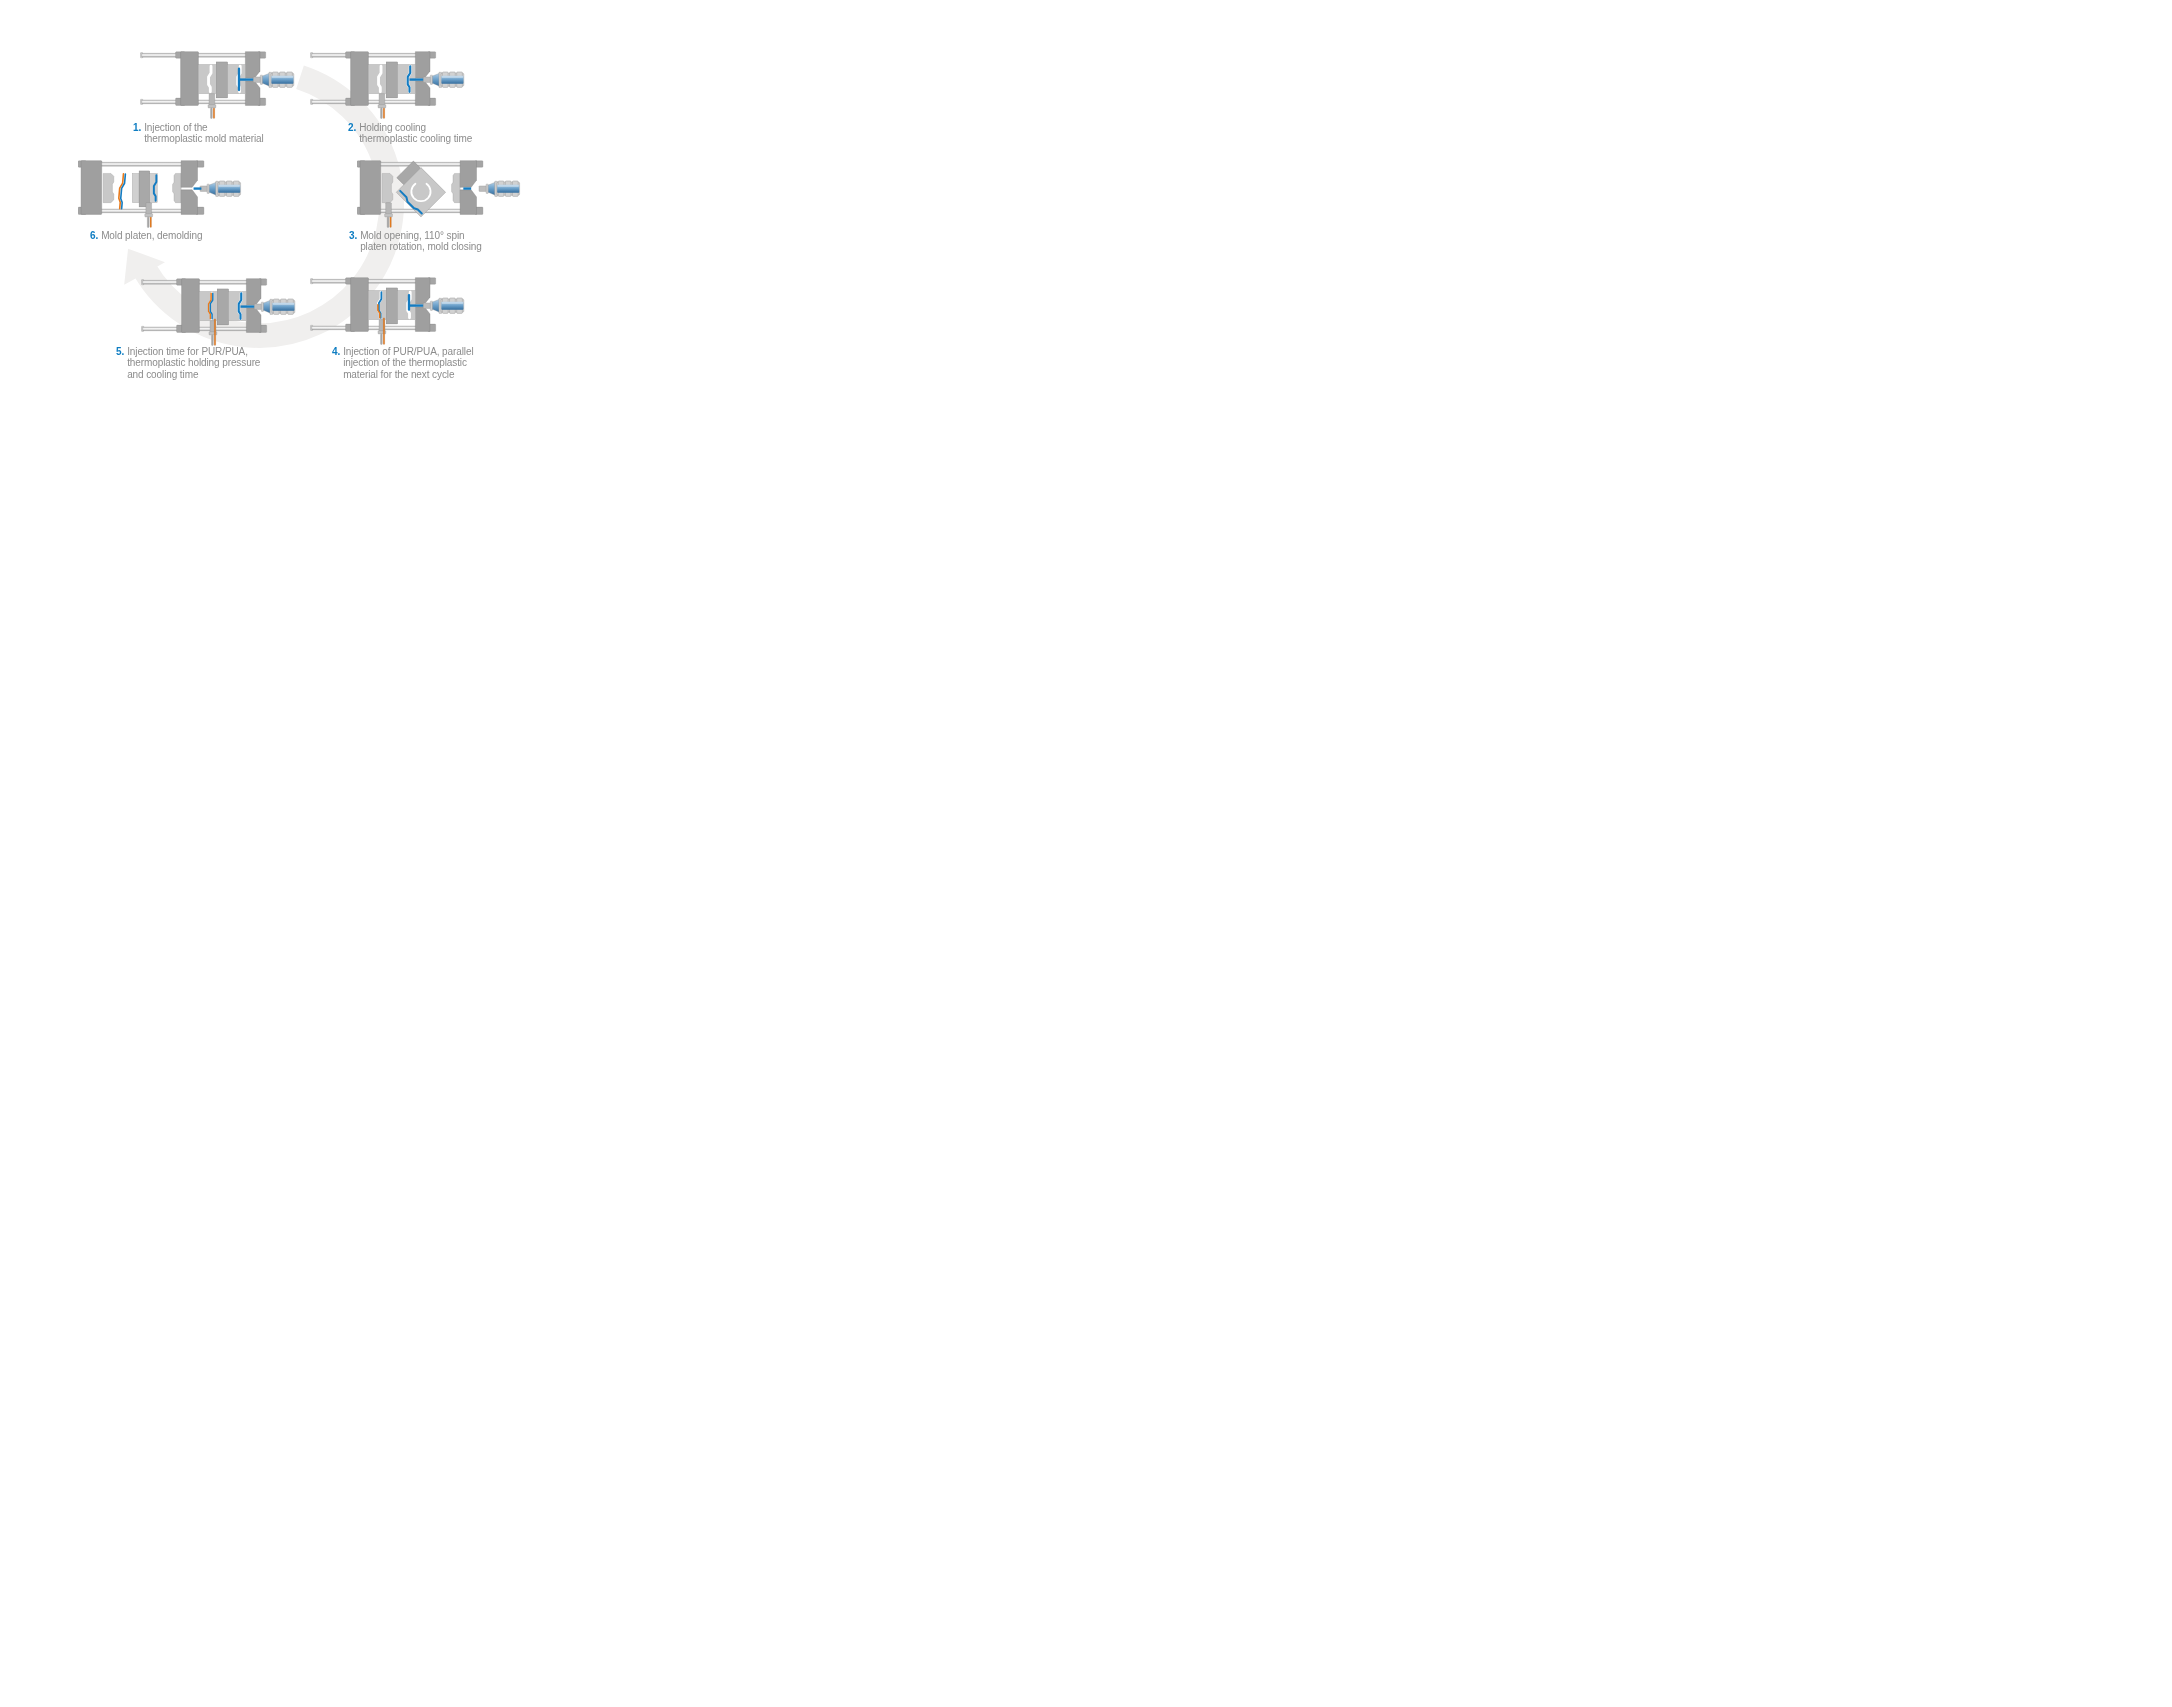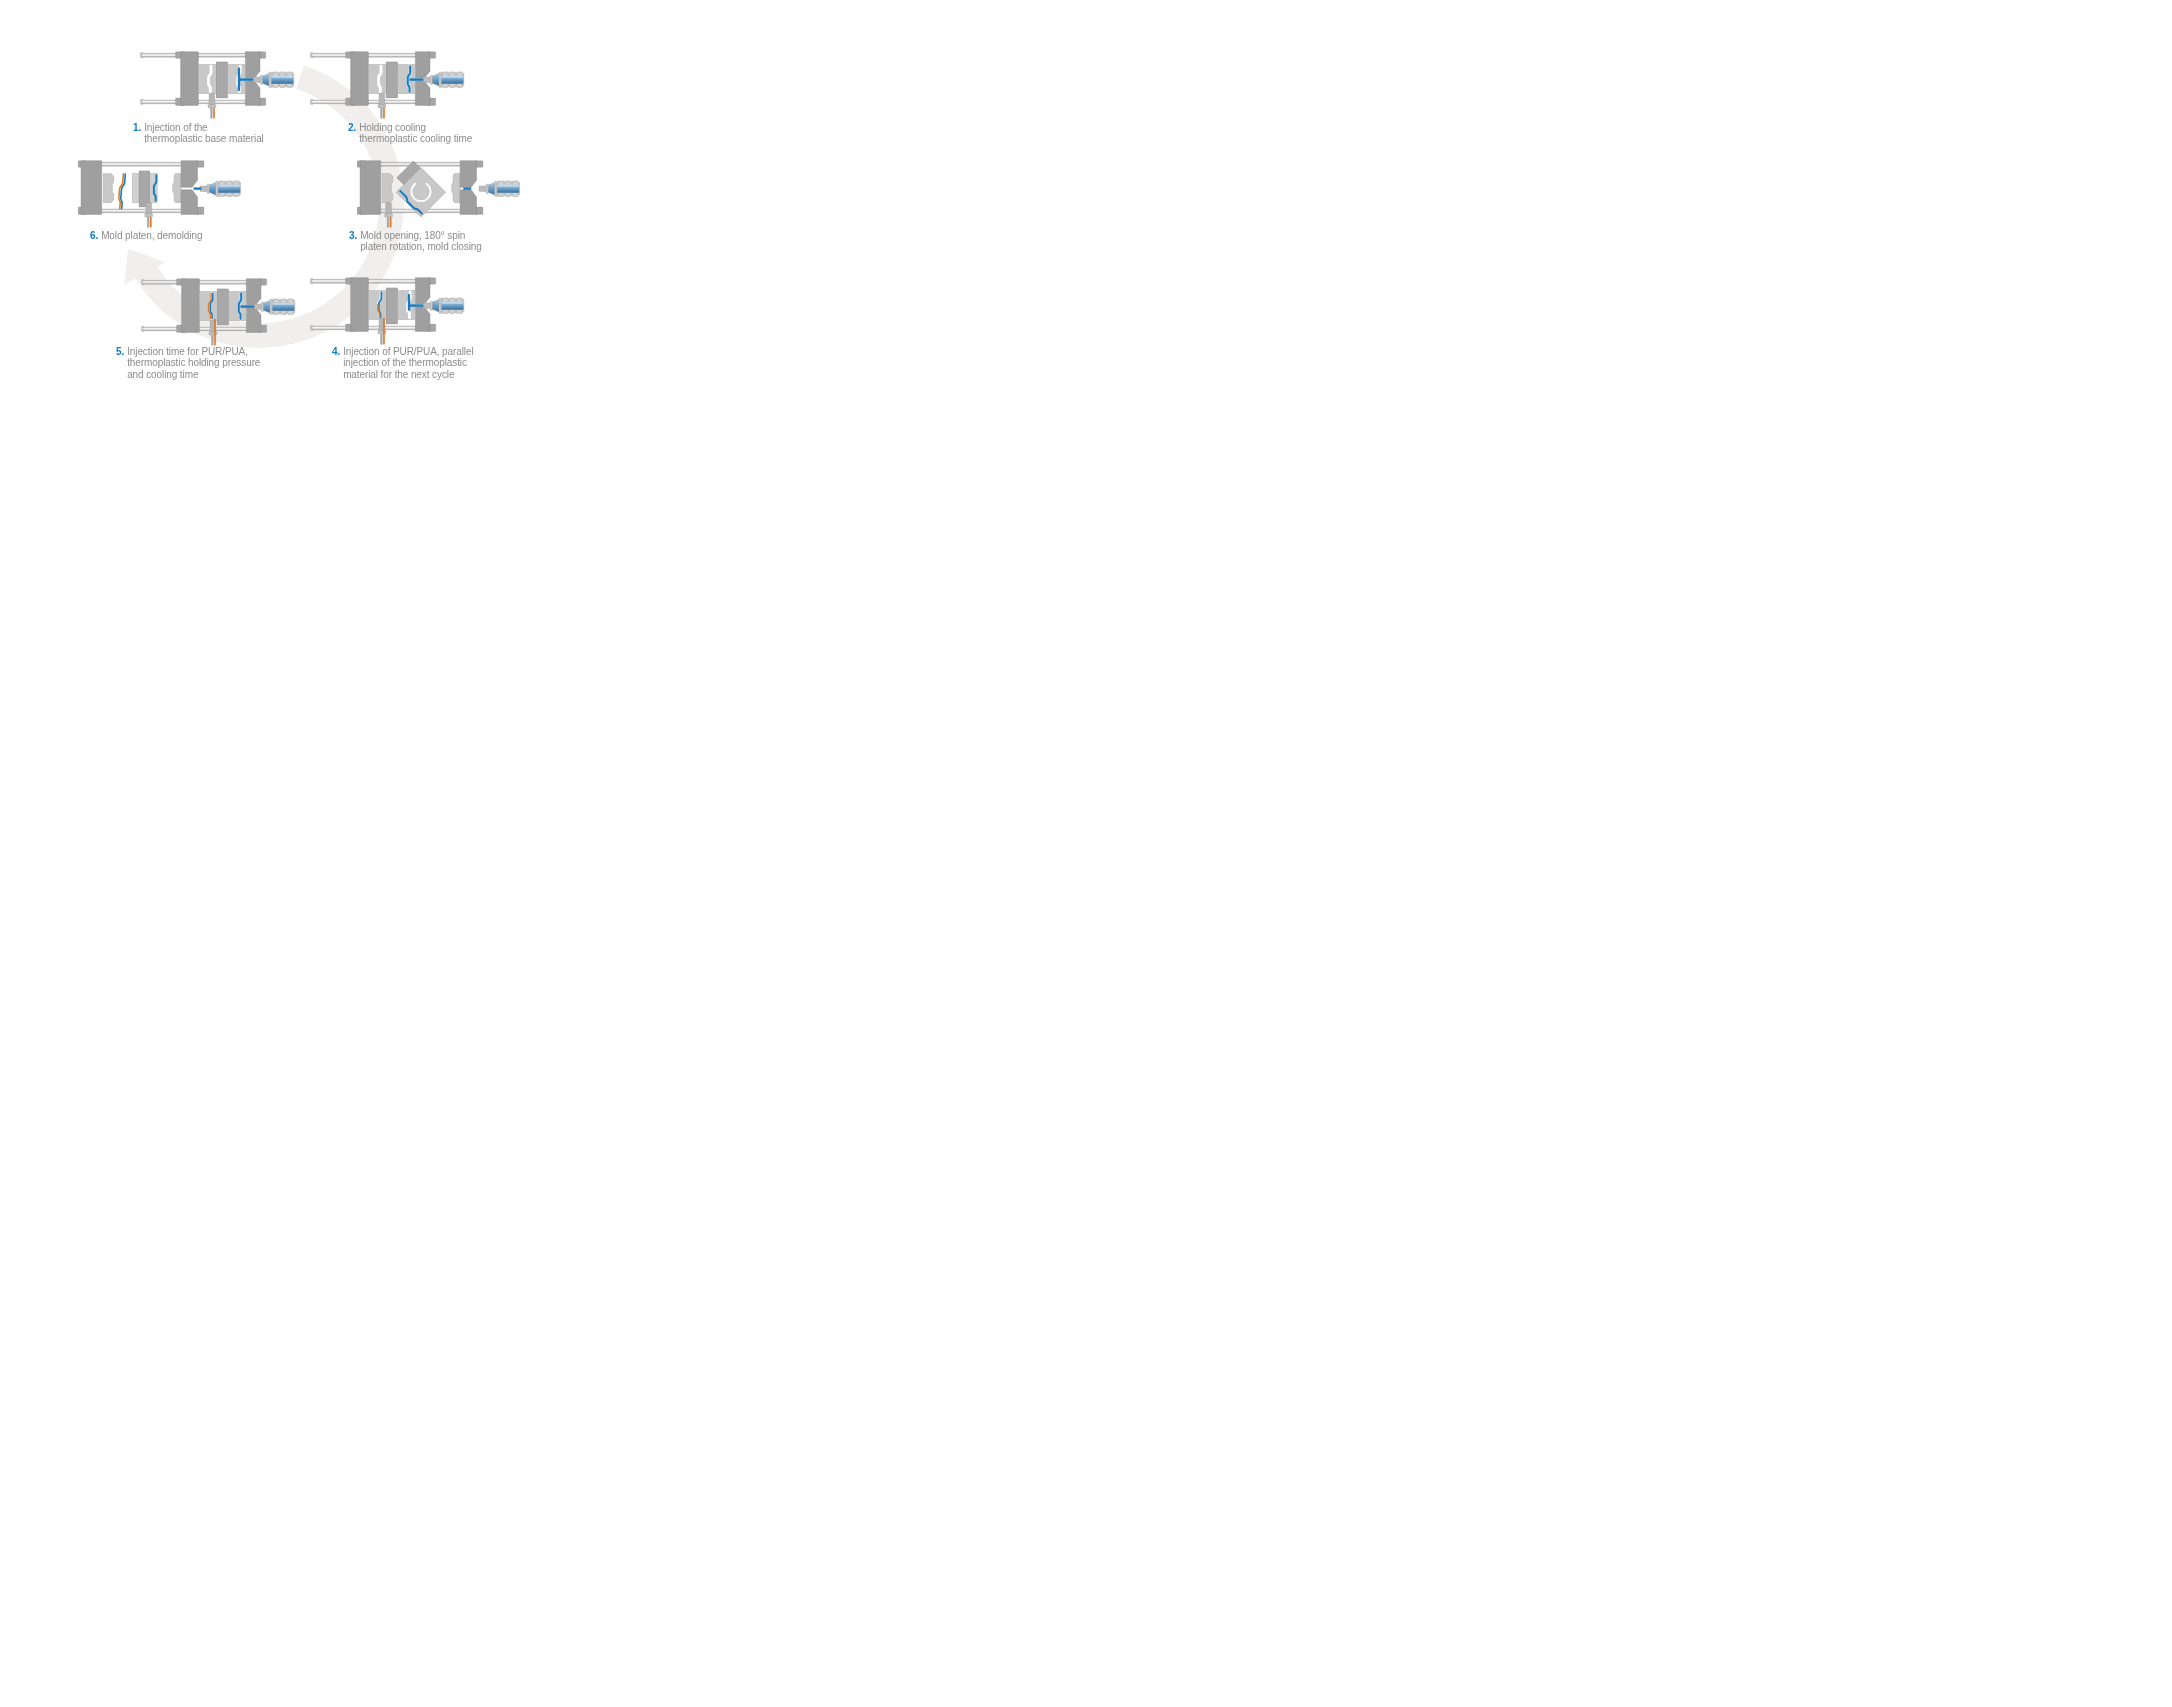--- a/index.html
+++ b/index.html
@@ -333,30 +333,30 @@
         <rect x="324" y="88.2" width="22" height="6.6" fill="#147cc2"></rect>
         <rect x="190" y="131" width="16" height="37" rx="2" fill="#b6b6b6" stroke="#8a8a8a" stroke-width="0.9"></rect>
         <rect x="187" y="162" width="22" height="9" rx="2" fill="#c2c2c2" stroke="#8a8a8a" stroke-width="0.9"></rect>
         <rect x="194" y="171" width="5" height="30" rx="2.5" fill="#a9a9a9" stroke="#868686" stroke-width="0.7"></rect>
         <rect x="201.5" y="171" width="4.5" height="30" rx="2" fill="#e87a1b" stroke="#8a8a8a" stroke-width="0.5"></rect>
       </svg></div>
 
   <div class="step-label l1">
     <span class="num">1.</span>
     <div class="txt">Injection of the
-thermoplastic base material</div>
+thermoplastic mold material</div>
   </div>
   <div class="step-label l2">
     <span class="num">2.</span>
     <div class="txt">Holding cooling
 thermoplastic cooling time</div>
   </div>
   <div class="step-label l3">
     <span class="num">3.</span>
-    <div class="txt">Mold opening, 180° spin
+    <div class="txt">Mold opening, 110° spin
 platen rotation, mold closing</div>
   </div>
   <div class="step-label l4">
     <span class="num">4.</span>
     <div class="txt">Injection of PUR/PUA, parallel
 injection of the thermoplastic
 material for the next cycle</div>
   </div>
   <div class="step-label l5">
     <span class="num">5.</span>

